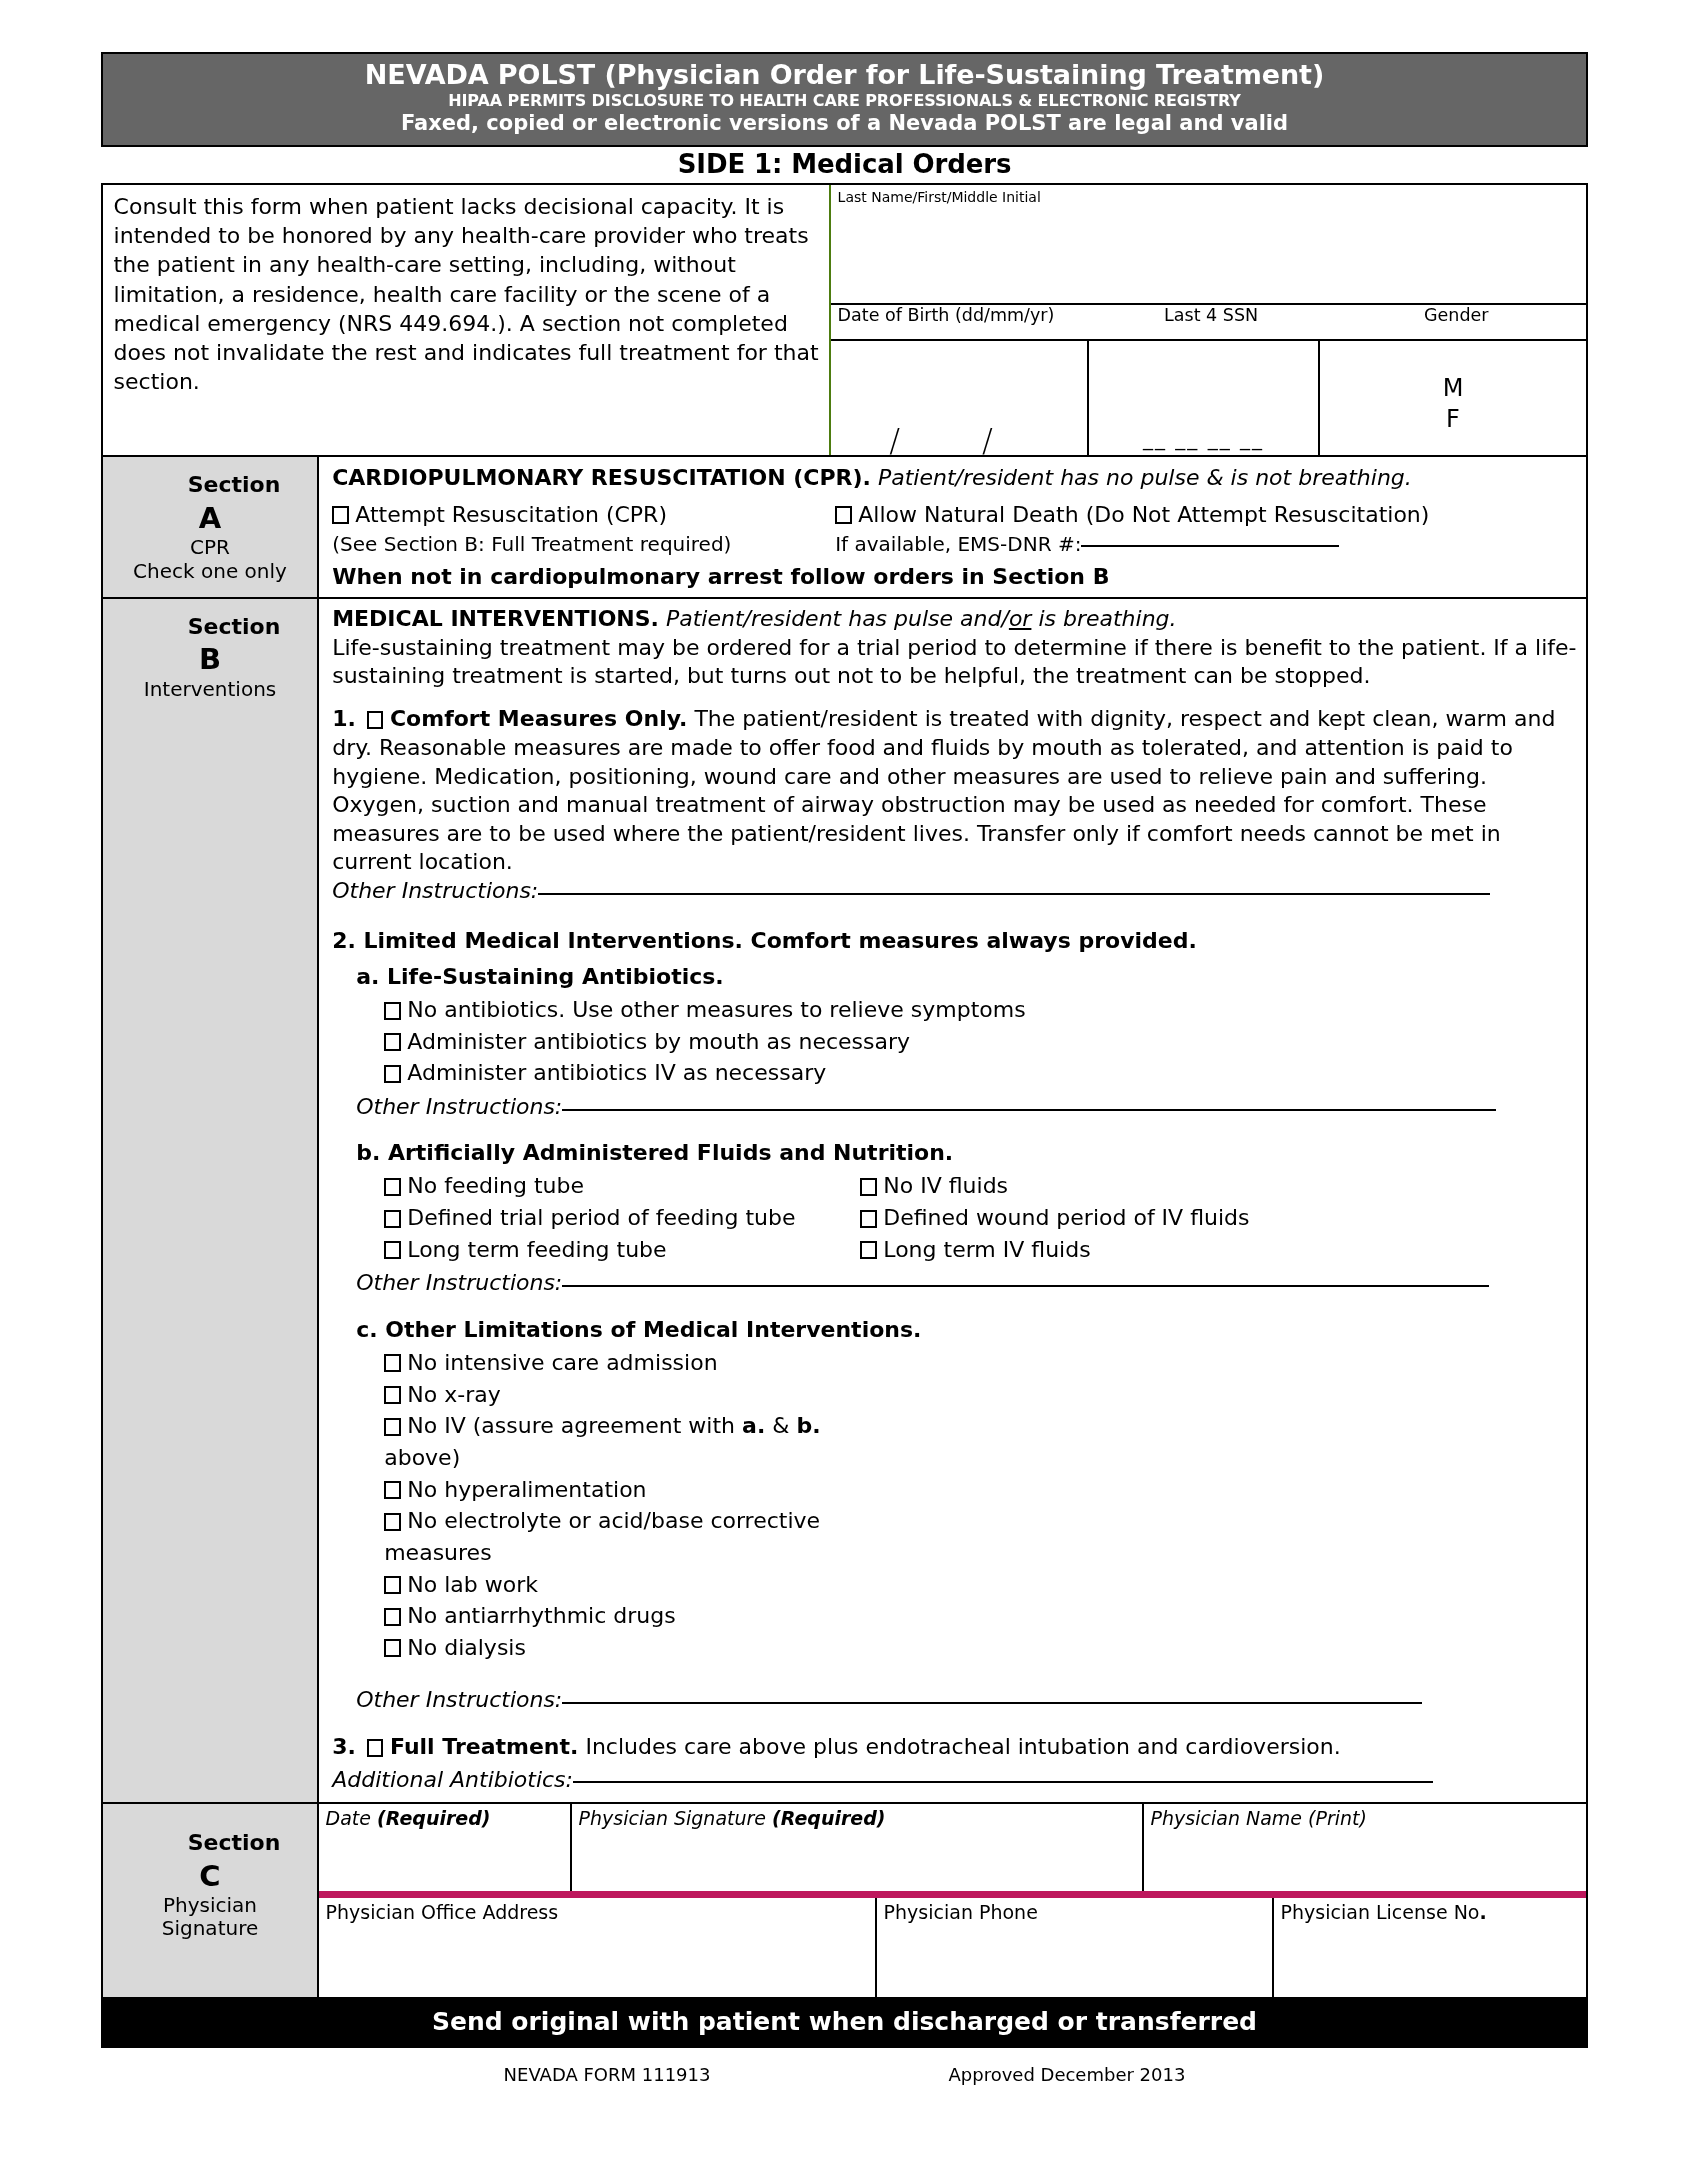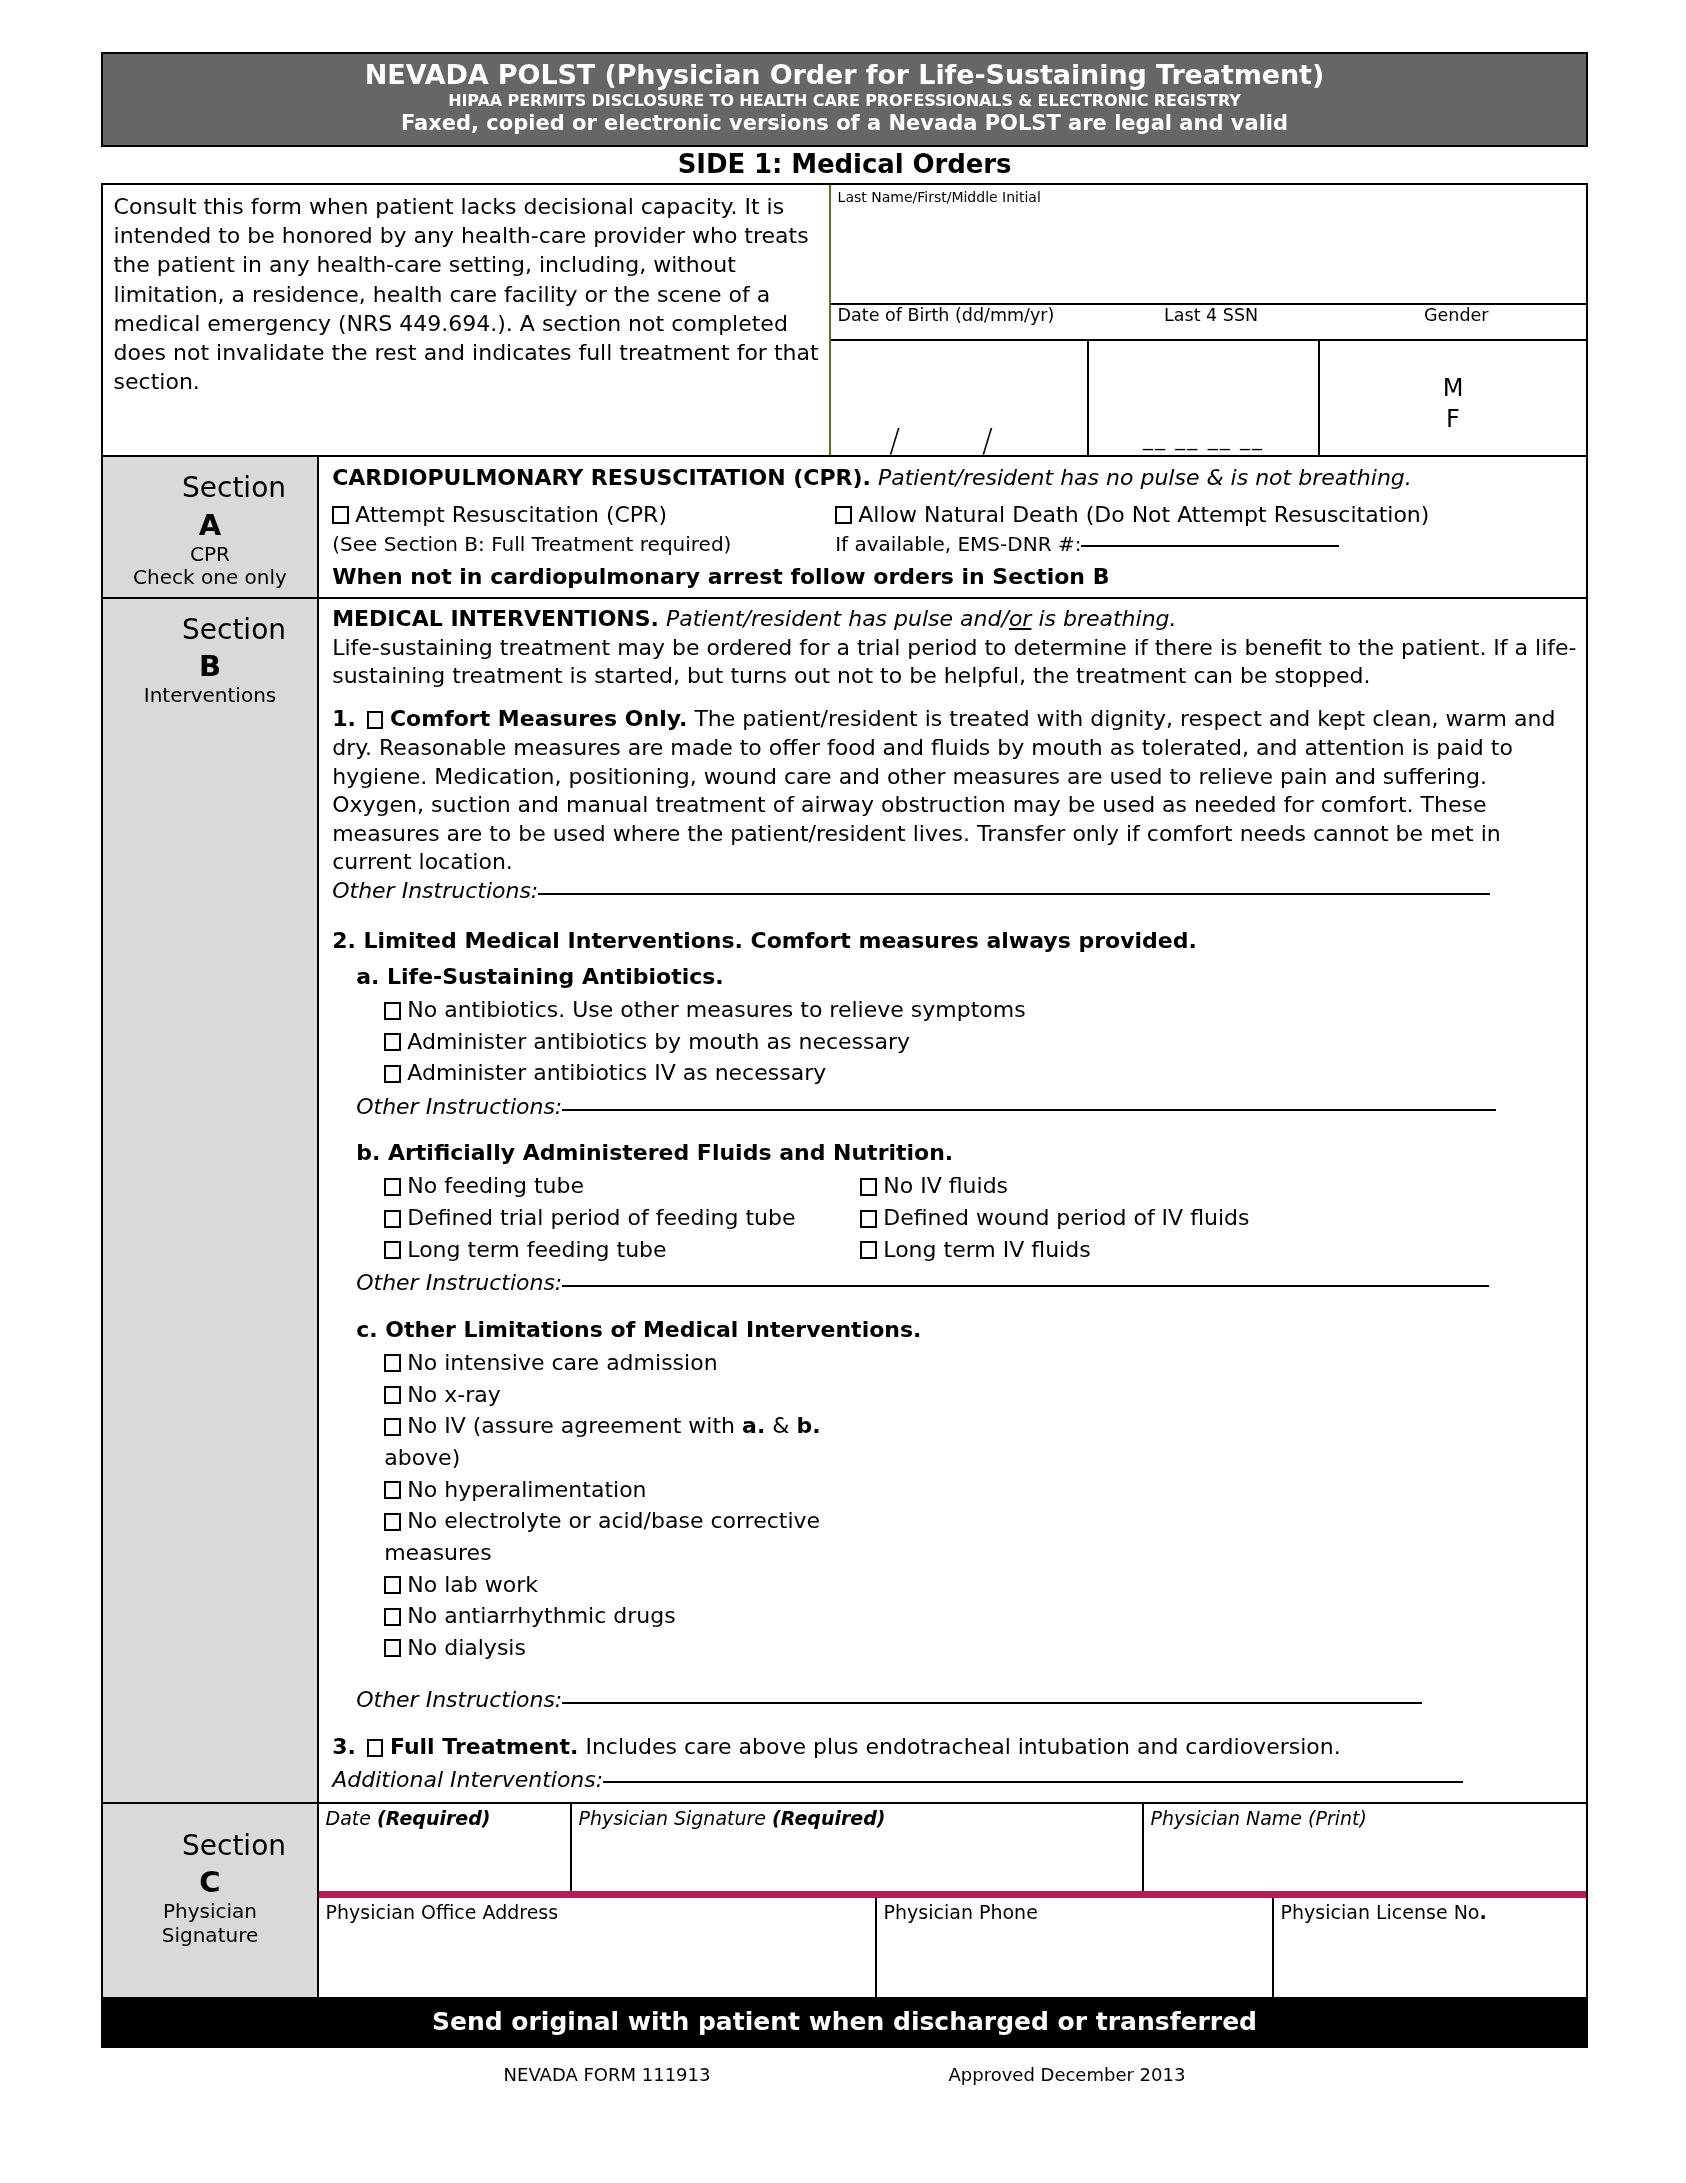--- a/index.html
+++ b/index.html
@@ -143,21 +143,21 @@
   
   .srow { display: flex; border: 2px solid #000; border-top: none; }
   .slabel {
     width: 216px;
     box-sizing: border-box;
     background: #d9d9d9;
     border-right: 2px solid #000;
     text-align: center;
     padding-top: 16px;
   }
-  .slabel .w { font-size: 28px; font-weight: normal; line-height: 1.1; padding-left: 48px; }
+  .slabel .w { font-size: 22px; font-weight: bold; line-height: 1.1; padding-left: 48px; }
   .slabel .ltr { font-size: 29px; font-weight: bold; line-height: 1.25; padding-top: 2.6px; }
   .slabel .sub { font-size: 20px; line-height: 1.18; }
   .sbody { flex: 1; box-sizing: border-box; padding: 6.6px 9.3px 8px 13.2px; }
 
   
   .hd { font-size: 22px; font-weight: bold; }
   .it { font-style: italic; }
   .bodytext { font-size: 22px; line-height: 1.3; }
   .small { font-size: 20px; }
   .u { text-decoration: underline; }
@@ -399,21 +399,21 @@
       <div class="bodytext indent1" style="margin-top:22.5px;">
         <span class="it">Other Instructions:</span><span class="fill" style="width:860px;"></span>
       </div>
 
       <div class="bodytext" style="margin-top:18.5px;">
         <span class="hd">3.</span>
         <span class="cb" style="margin-left:4px;"></span><span class="hd">Full Treatment.</span>
         <span>Includes care above plus endotracheal intubation and cardioversion.</span>
       </div>
       <div class="bodytext" style="margin-top:4px;">
-        <span class="it">Additional Interventions:</span><span class="fill" style="width:860px;"></span>
+        <span class="it">Additional Antibiotics:</span><span class="fill" style="width:860px;"></span>
       </div>
 
     </div>
   </div>
 
   <div class="srow">
     <div class="slabel" style="padding-top:26.5px;">
       <div class="w">Section</div>
       <div class="ltr">C</div>
       <div class="sub">Physician</div>

